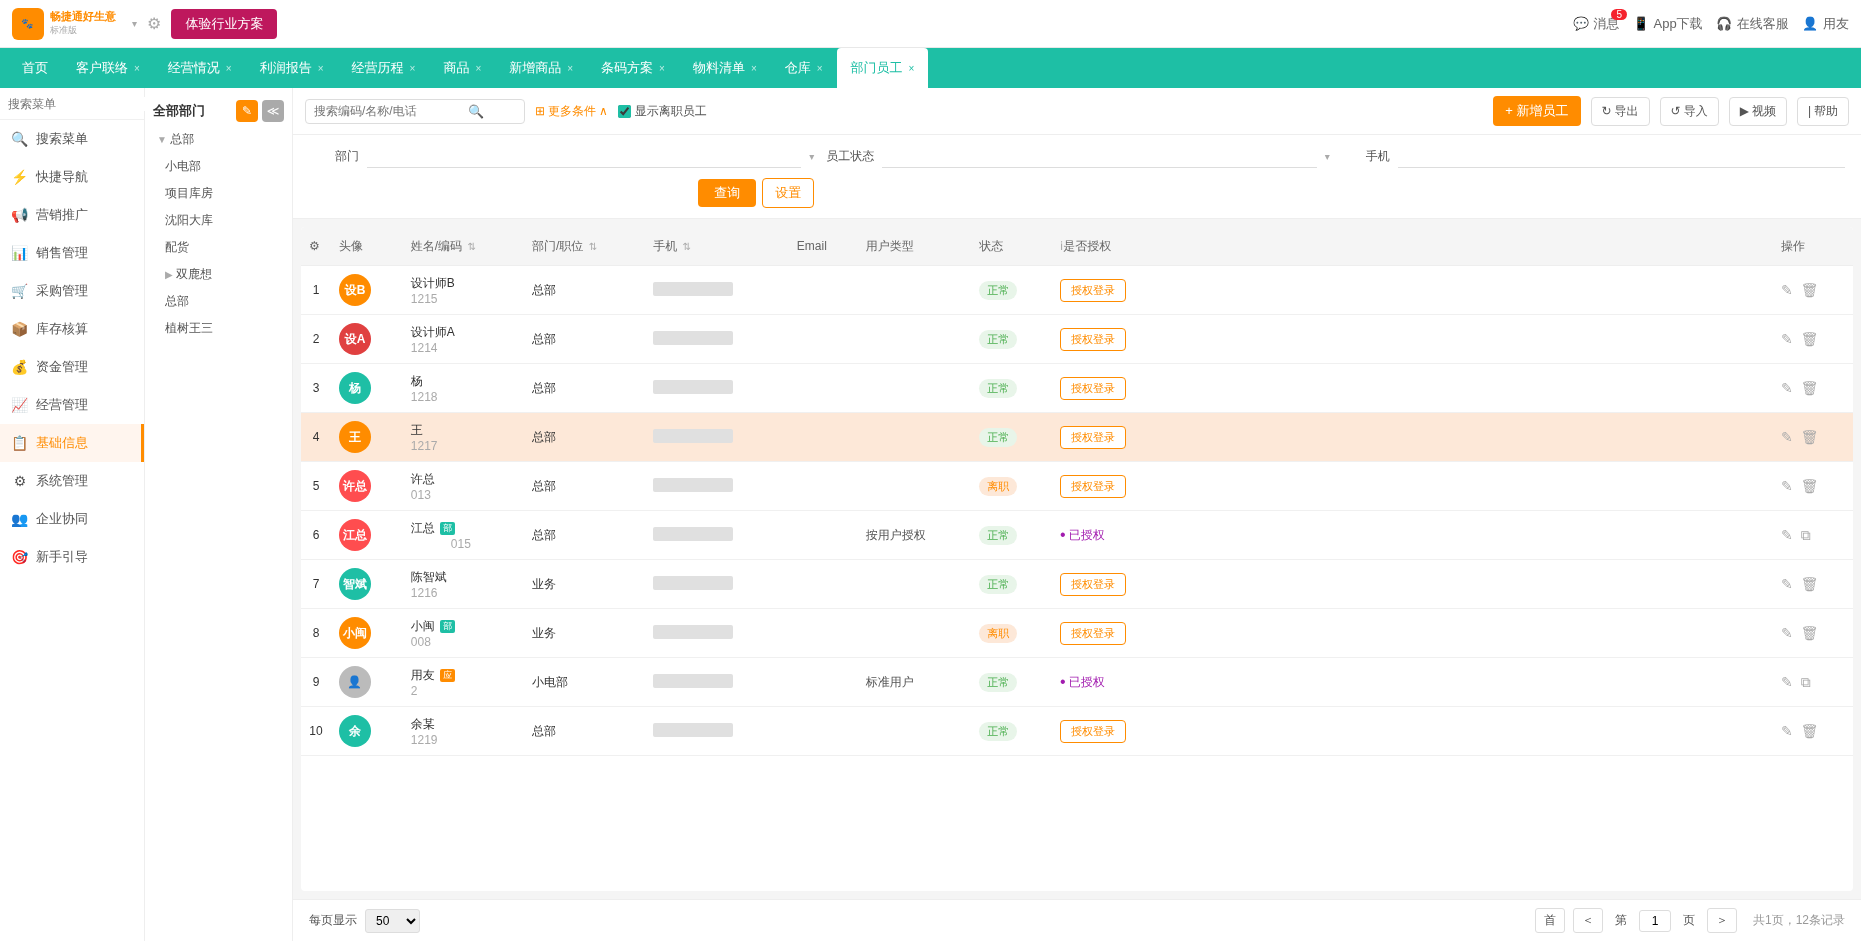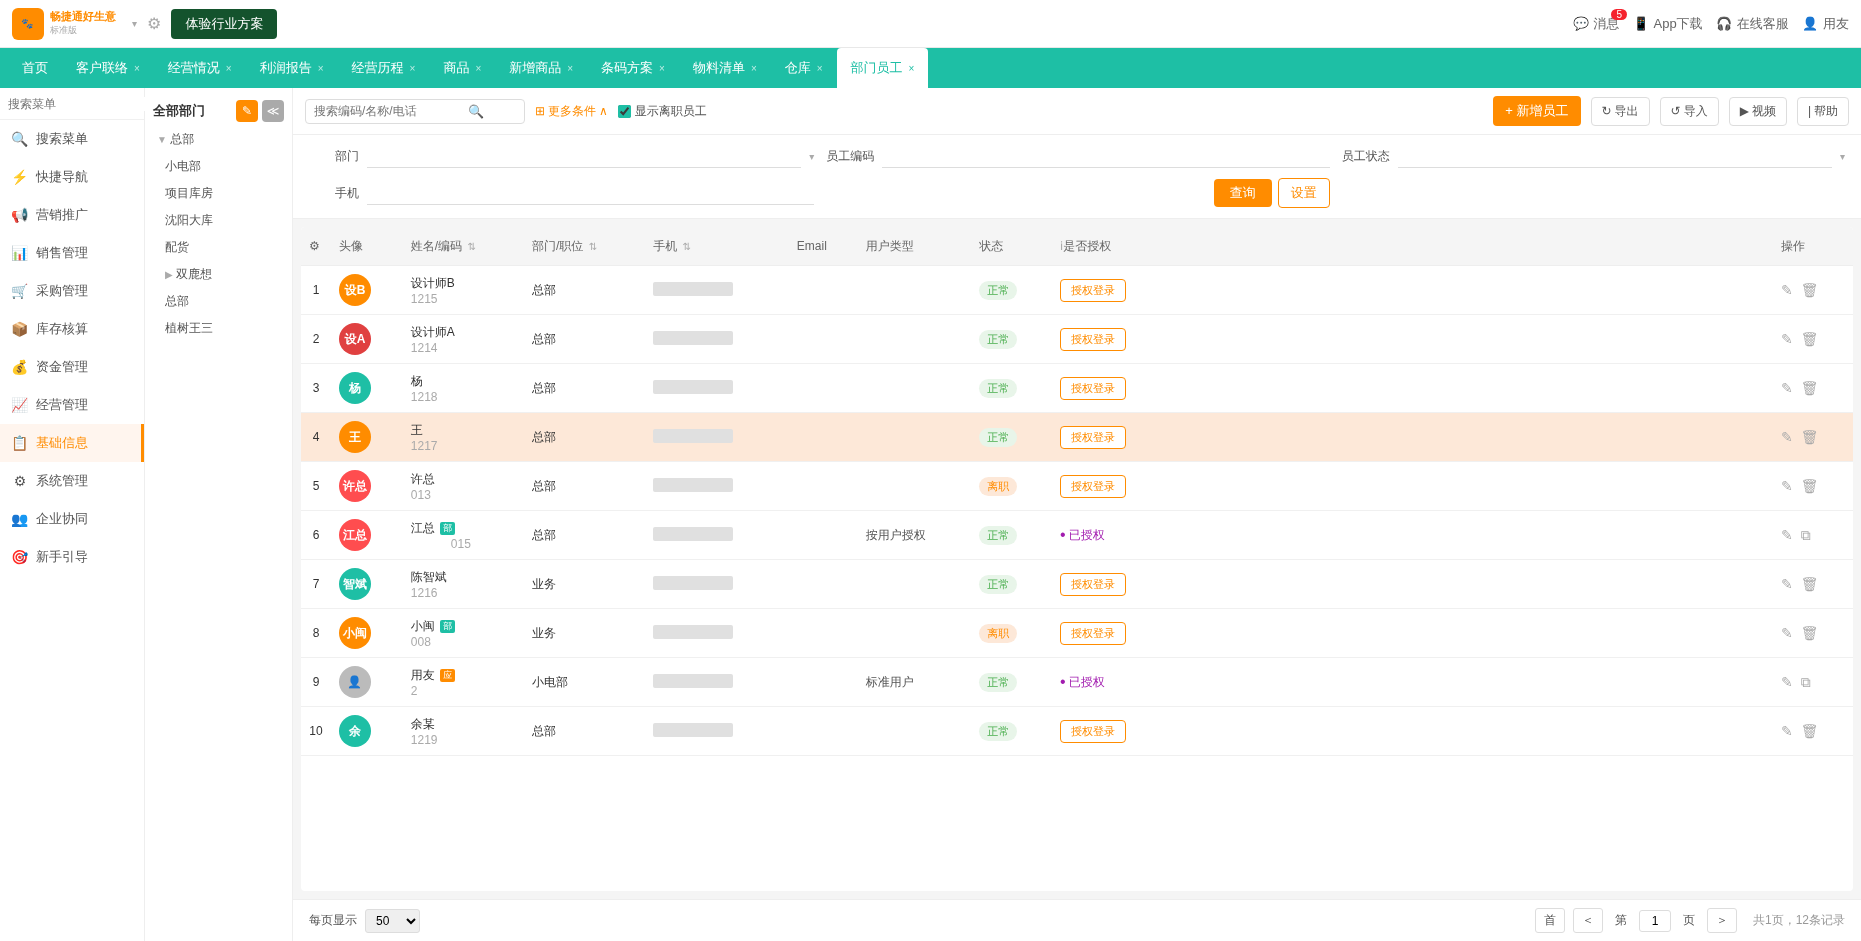--- a/index.html
+++ b/index.html
@@ -8,21 +8,21 @@
     
     .top-bar { display: flex; align-items: center; height: 48px; background: #fff; border-bottom: 1px solid #e8e8e8; padding: 0 12px; gap: 10px; }
     .logo-area { display: flex; align-items: center; gap: 6px; min-width: 110px; }
     .logo-icon { width: 32px; height: 32px; background: #ff8c00; border-radius: 6px; display: flex; align-items: center; justify-content: center; color: #fff; font-size: 10px; font-weight: bold; }
     .logo-text { font-size: 11px; color: #ff8c00; font-weight: bold; line-height: 1.2; }
     .logo-sub { font-size: 9px; color: #aaa; }
     .sys-title { font-size: 13px; color: #555; flex: 1; }
     .top-bar-actions { display: flex; align-items: center; gap: 14px; color: #666; font-size: 13px; }
     .top-bar-actions .action-item { display: flex; align-items: center; gap: 4px; cursor: pointer; position: relative; }
     .badge { background: #f5222d; color: #fff; font-size: 10px; border-radius: 8px; padding: 0 4px; position: absolute; top: -6px; right: -8px; min-width: 16px; text-align: center; }
-    .trial-btn { background: #14532d; color: #fff; border: none; border-radius: 4px; padding: 6px 14px; font-size: 13px; cursor: pointer; }
+    .trial-btn { background: #be185d; color: #fff; border: none; border-radius: 4px; padding: 6px 14px; font-size: 13px; cursor: pointer; }
     .settings-icon { color: #aaa; cursor: pointer; font-size: 16px; }
     .chevron-down { font-size: 10px; color: #aaa; }
 
     
     .nav-tabs { display: flex; align-items: center; background: #1ebfa5; height: 40px; padding: 0 8px; overflow: hidden; }
     .nav-tab { display: flex; align-items: center; height: 40px; padding: 0 14px; color: #fff; font-size: 13px; cursor: pointer; white-space: nowrap; gap: 4px; }
     .nav-tab.active { background: #fff; color: #1ebfa5; border-radius: 4px 4px 0 0; }
     .nav-tab .close-x { font-size: 10px; color: rgba(255,255,255,0.7); margin-left: 2px; }
     .nav-tab.active .close-x { color: #1ebfa5; }
 
@@ -320,24 +320,20 @@
 
         <div class="adv-filter">
           <div class="adv-filter-row">
             <span class="adv-label">部门</span>
             <select class="adv-select">
               <option></option>
             </select>
             <span style="color:#aaa;font-size:10px;">▾</span>
           </div>
           <div class="adv-filter-row">
-            <span class="adv-label">员工编码</span>
-            <input class="adv-input" type="text" style="">
-          </div>
-          <div class="adv-filter-row">
             <span class="adv-label">员工状态</span>
             <select class="adv-select">
               <option></option>
             </select>
             <span style="color:#aaa;font-size:10px;">▾</span>
           </div>
           <div class="adv-filter-row">
             <span class="adv-label">手机</span>
             <input class="adv-input" type="text" style="">
           </div>

